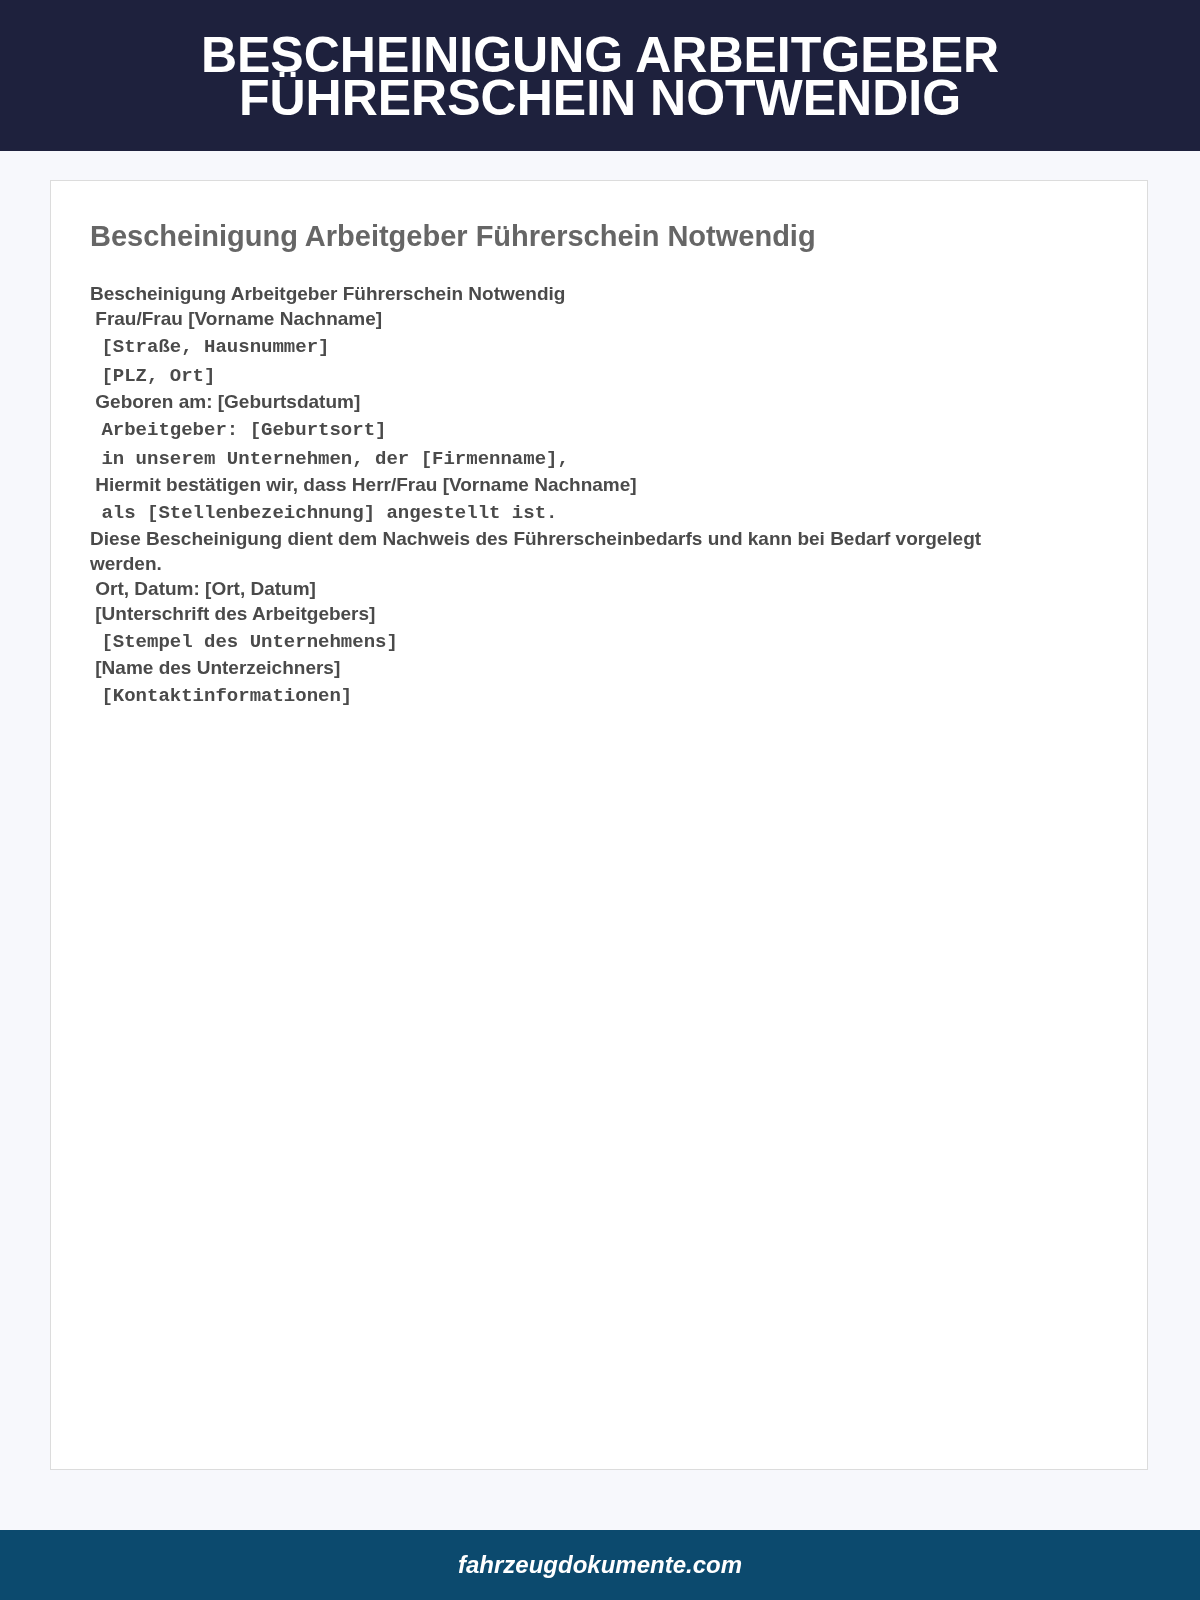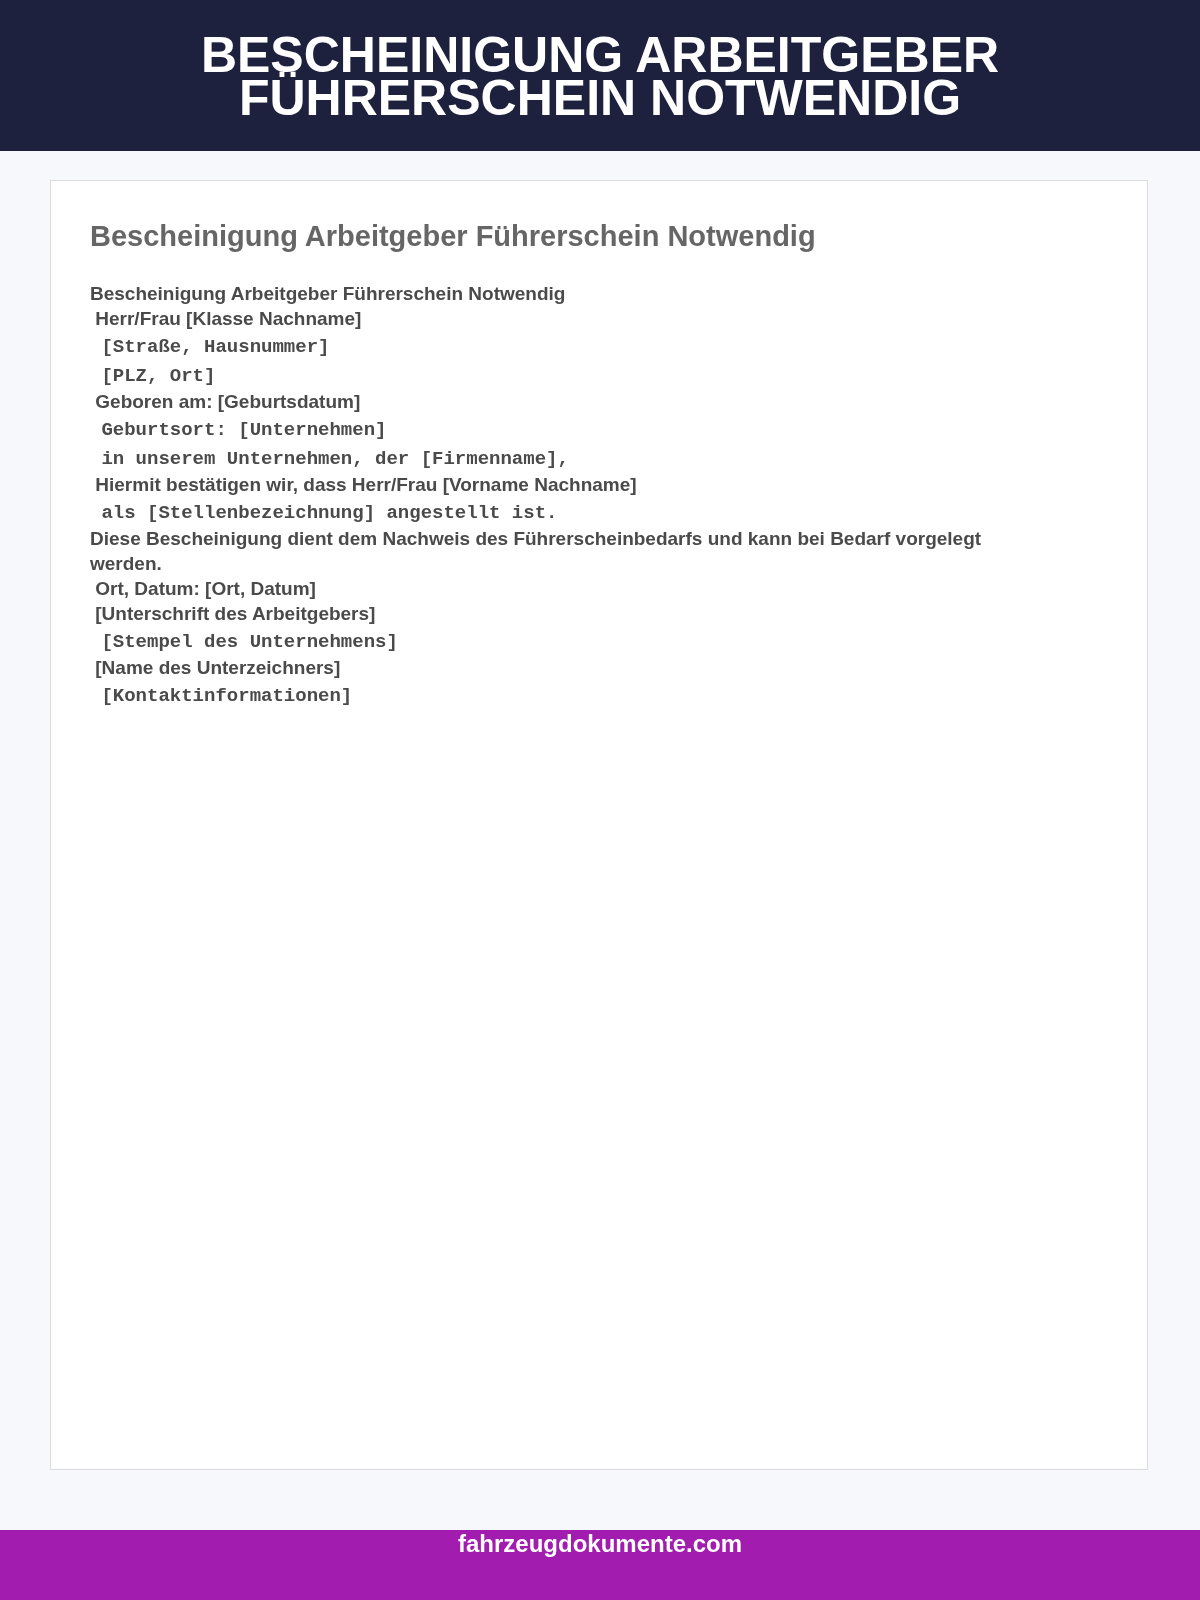--- a/index.html
+++ b/index.html
@@ -52,45 +52,45 @@
     font-size: 19px;
     font-weight: bold;
     color: #4a4a4a;
     line-height: 25px;
   }
   .content .line { display: block; white-space: pre-wrap; }
   .content .gap { margin-top: 4px; font-family: Liberation Mono, monospace; }
   .footer {
     position: absolute; left: 0; top: 1530px;
     width: 1200px; height: 70px;
-    background: #a21caf;
-    display: flex; justify-content: center;
+    background: #0c4a6e;
+    display: flex; align-items: center; justify-content: center; font-style: italic;
   }
   .footer span {
     color: #ffffff;
     font-size: 24px;
     font-weight: bold;
   }
 </style>
 </head>
 <body>
 
 <div class="header">
   <h1>Bescheinigung Arbeitgeber Führerschein Notwendig</h1>
 </div>
 
 <div class="card">
   <h2>Bescheinigung Arbeitgeber Führerschein Notwendig</h2>
   <div class="content">
     <span class="line">Bescheinigung Arbeitgeber Führerschein Notwendig</span>
-    <span class="line"> Herr/Frau [Klasse Nachname]</span>
+    <span class="line"> Frau/Frau [Vorname Nachname]</span>
     <span class="line gap"> [Straße, Hausnummer]</span>
     <span class="line gap"> [PLZ, Ort]</span>
     <span class="line"> Geboren am: [Geburtsdatum]</span>
-    <span class="line gap"> Geburtsort: [Unternehmen]</span>
+    <span class="line gap"> Arbeitgeber: [Geburtsort]</span>
     <span class="line gap"> in unserem Unternehmen, der [Firmenname],</span>
     <span class="line"> Hiermit bestätigen wir, dass Herr/Frau [Vorname Nachname]</span>
     <span class="line gap"> als [Stellenbezeichnung] angestellt ist.</span>
     <span class="line">Diese Bescheinigung dient dem Nachweis des Führerscheinbedarfs und kann bei Bedarf vorgelegt werden.</span>
     <span class="line"> Ort, Datum: [Ort, Datum]</span>
     <span class="line"> [Unterschrift des Arbeitgebers]</span>
     <span class="line gap"> [Stempel des Unternehmens]</span>
     <span class="line"> [Name des Unterzeichners]</span>
     <span class="line gap"> [Kontaktinformationen]</span>
   </div>

